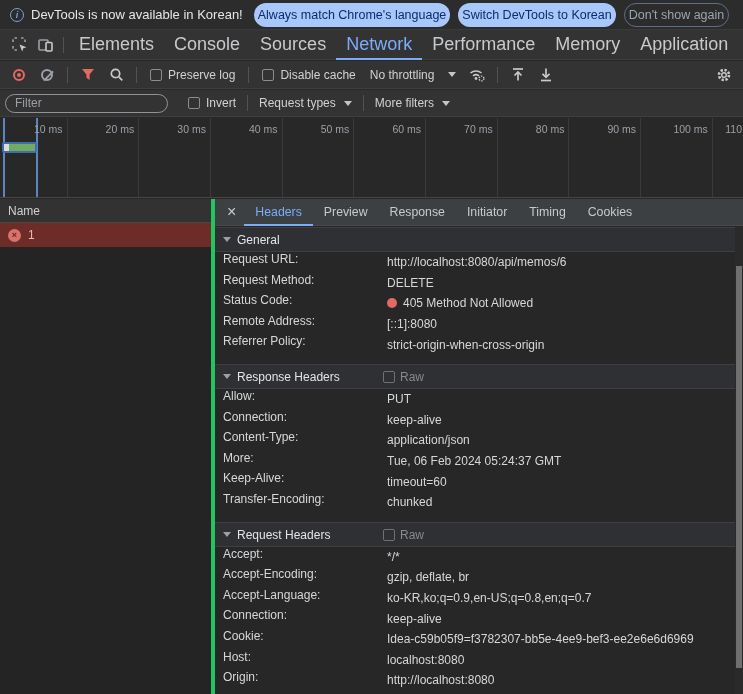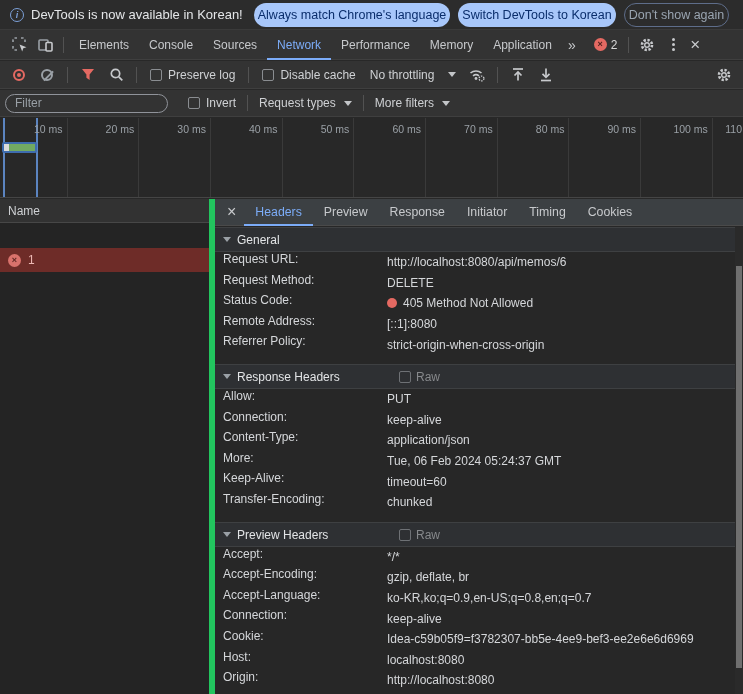--- a/index.html
+++ b/index.html
@@ -9,21 +9,21 @@
   
   .banner{top:0;height:30px;background:#2c2c2c;border-bottom:1px solid #3a3a3a;padding:0 10px;gap:7px;}
   .banner .msg{color:#e4e6e8;font-size:13px;margin-right:4px;white-space:nowrap;}
   .info-circle{width:14px;height:14px;border:1.5px solid #7ca0d8;border-radius:50%;color:#7ca0d8;font-size:9px;display:flex;align-items:center;justify-content:center;font-style:italic;font-weight:bold;flex:0 0 auto;}
   .pill{border:none;border-radius:14px;padding:4px 4px;font-size:12.5px;cursor:pointer;white-space:nowrap;}
   .pill.filled{background:#a8c7fa;color:#0a2d6b;}
   .pill.outline{background:transparent;border:1px solid #5e6d8a;color:#9aa5b1;}
   .xbtn{margin-left:auto;color:#c9cbce;font-size:17px;line-height:1;cursor:pointer;padding:0 4px;}
   
   .tabbar{top:30px;height:30px;background:#333333;border-bottom:1px solid #3f3f3f;padding:0 6px;}
-  .tab{height:30px;display:flex;align-items:center;padding:0 10px;color:#c7c9cc;font-size:12px;cursor:pointer;white-space:nowrap;}
+  .tab{height:30px;display:flex;align-items:center;padding:0 10px;color:#c7c9cc;font-size:18px;cursor:pointer;white-space:nowrap;}
   .tab.active{color:#7cacf8;box-shadow:inset 0 -2px 0 #7cacf8;}
   .sep{width:1px;height:16px;background:#525252;margin:0 5px;flex:0 0 auto;}
   .iconbtn{width:26px;height:26px;display:flex;align-items:center;justify-content:center;cursor:pointer;flex:0 0 auto;}
   .overflow{color:#c7c9cc;font-size:14px;padding:0 6px;cursor:pointer;}
   .errbadge{display:flex;align-items:center;gap:4px;padding:0 6px;cursor:pointer;}
   .errcircle{width:13px;height:13px;border-radius:50%;background:#e46962;color:#4a1f1c;font-size:9px;font-weight:bold;display:flex;align-items:center;justify-content:center;line-height:1;}
   .errcount{color:#d8d8d8;}
   .kebab{display:flex;flex-direction:column;gap:2px;align-items:center;}
   .kebab i{width:3px;height:3px;border-radius:50%;background:#c7c9cc;}
   
@@ -43,36 +43,36 @@
   .filterinput::placeholder{color:#9aa0a6;}
   
   .timeline{position:absolute;top:118px;height:80px;left:0;right:0;background:#282828;border-bottom:1px solid #454545;overflow:hidden;}
   .gridline{position:absolute;top:0;bottom:0;width:1px;background:#3a3a3a;}
   .ticklabel{position:absolute;top:5px;color:#9aa0a6;font-size:10.5px;white-space:nowrap;}
   .marker{position:absolute;top:0;bottom:0;width:2px;background:#5b84c0;}
   .wbar{position:absolute;left:2px;top:24px;width:35px;height:11px;background:#3e6cae;border-radius:2px;cursor:pointer;}
   .wseg{position:absolute;top:2px;height:7px;}
   
   .content{position:absolute;top:199px;bottom:0;left:0;right:0;display:flex;}
-  .leftpane{width:215px;flex:0 0 auto;background:#242424;border-right:6px solid #22c55e;display:flex;flex-direction:column;gap:25px;}
+  .leftpane{width:215px;flex:0 0 auto;background:#242424;border-right:4px solid #22c55e;display:flex;flex-direction:column;}
   .namehdr{height:24px;background:#323232;border-bottom:1px solid #474747;display:flex;align-items:center;padding:0 8px;color:#cfd1d4;cursor:pointer;}
   .reqrow{height:24px;background:#6e2c28;display:flex;align-items:center;gap:7px;padding:0 8px;cursor:pointer;}
   .reqrow .errcircle{background:#d9726c;color:#5e2723;}
   .reqrow .reqlabel{color:#ecb8b3;}
   .rightpane{flex:1;position:relative;background:#272727;overflow:hidden;}
   .dtabs{height:27px;background:#3c4043;border-bottom:1px solid #4a4a4a;display:flex;align-items:center;padding:0 4px;}
   .dtabs .closex{color:#c9cbce;font-size:16px;padding:0 8px;cursor:pointer;}
   .dtab{height:27px;display:flex;align-items:center;padding:0 11px;color:#c7c9cc;font-size:12.3px;cursor:pointer;}
   .dtab.active{color:#7cacf8;box-shadow:inset 0 -2px 0 #7cacf8;}
   
   .sections{position:absolute;top:28px;left:0;right:8px;bottom:0;}
   .section + .section{margin-top:9px;}
   .sec-header{position:relative;height:25px;line-height:25px;background:#2e3033;border-top:1px solid #3e4042;border-bottom:1px solid #3e4042;padding-left:8px;color:#e2e4e6;cursor:pointer;}
   .tri{display:inline-block;width:0;height:0;border-left:4px solid transparent;border-right:4px solid transparent;border-top:5px solid #9aa0a6;margin-right:6px;vertical-align:2px;}
-  .rawwrap{position:absolute;left:184px;top:0;height:25px;display:flex;align-items:center;cursor:pointer;}
+  .rawwrap{position:absolute;left:168px;top:0;height:25px;display:flex;align-items:center;cursor:pointer;}
   .rawwrap .cbx{border-color:#6e7175;margin-right:5px;}
   .rawwrap .rawlabel{color:#87898c;}
   .hrow{display:flex;height:20.6px;padding-left:8px;}
   .hlabel{width:164px;flex:0 0 auto;color:#d5d7da;white-space:nowrap;}
   .hvalue{color:#d5d7da;white-space:nowrap;display:flex;align-items:center;gap:6px;}
   .dot{width:10px;height:10px;border-radius:50%;background:#e46962;flex:0 0 auto;}
   
   .sbtrack{position:absolute;top:28px;bottom:0;right:0;width:8px;background:#2a2a2a;}
   .sbthumb{position:absolute;top:39px;right:1px;width:6px;height:402px;background:#6f6f6f;cursor:pointer;}
   svg{display:block;}
@@ -323,21 +323,21 @@
             <div class="hrow">
               <span class="hlabel">Keep-Alive:</span>
               <span class="hvalue">timeout=60</span>
             </div>
             <div class="hrow">
               <span class="hlabel">Transfer-Encoding:</span>
               <span class="hvalue">chunked</span>
             </div>
           </div>
           <div class="section">
-            <div class="sec-header"><span class="tri"></span><span>Preview Headers</span><span class="rawwrap">
+            <div class="sec-header"><span class="tri"></span><span>Request Headers</span><span class="rawwrap">
                 <span class="cbx"></span>
                 <span class="rawlabel">Raw</span>
               </span></div>
             <div class="hrow">
               <span class="hlabel">Accept:</span>
               <span class="hvalue">*/*</span>
             </div>
             <div class="hrow">
               <span class="hlabel">Accept-Encoding:</span>
               <span class="hvalue">gzip, deflate, br</span>

